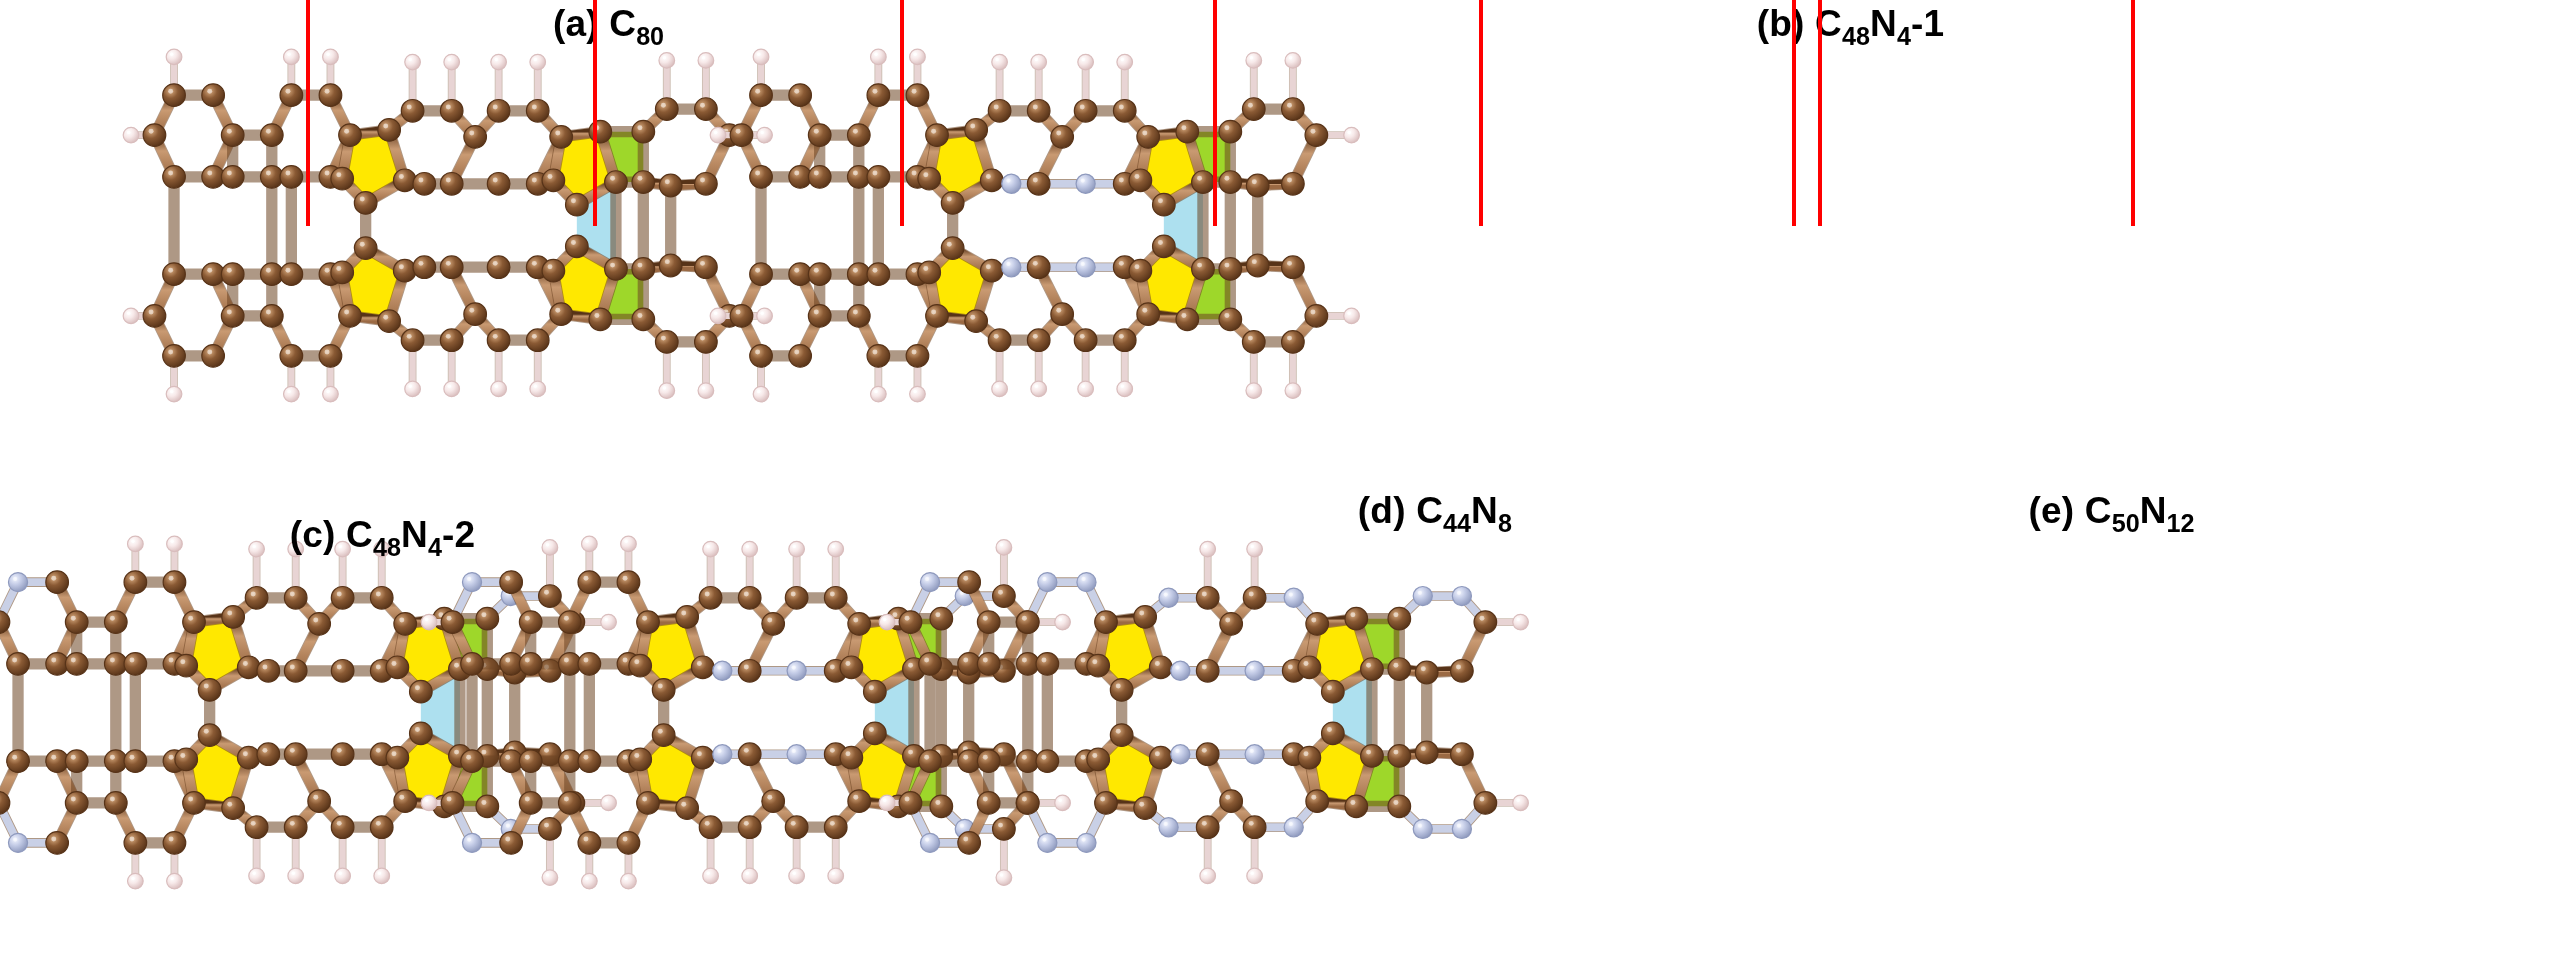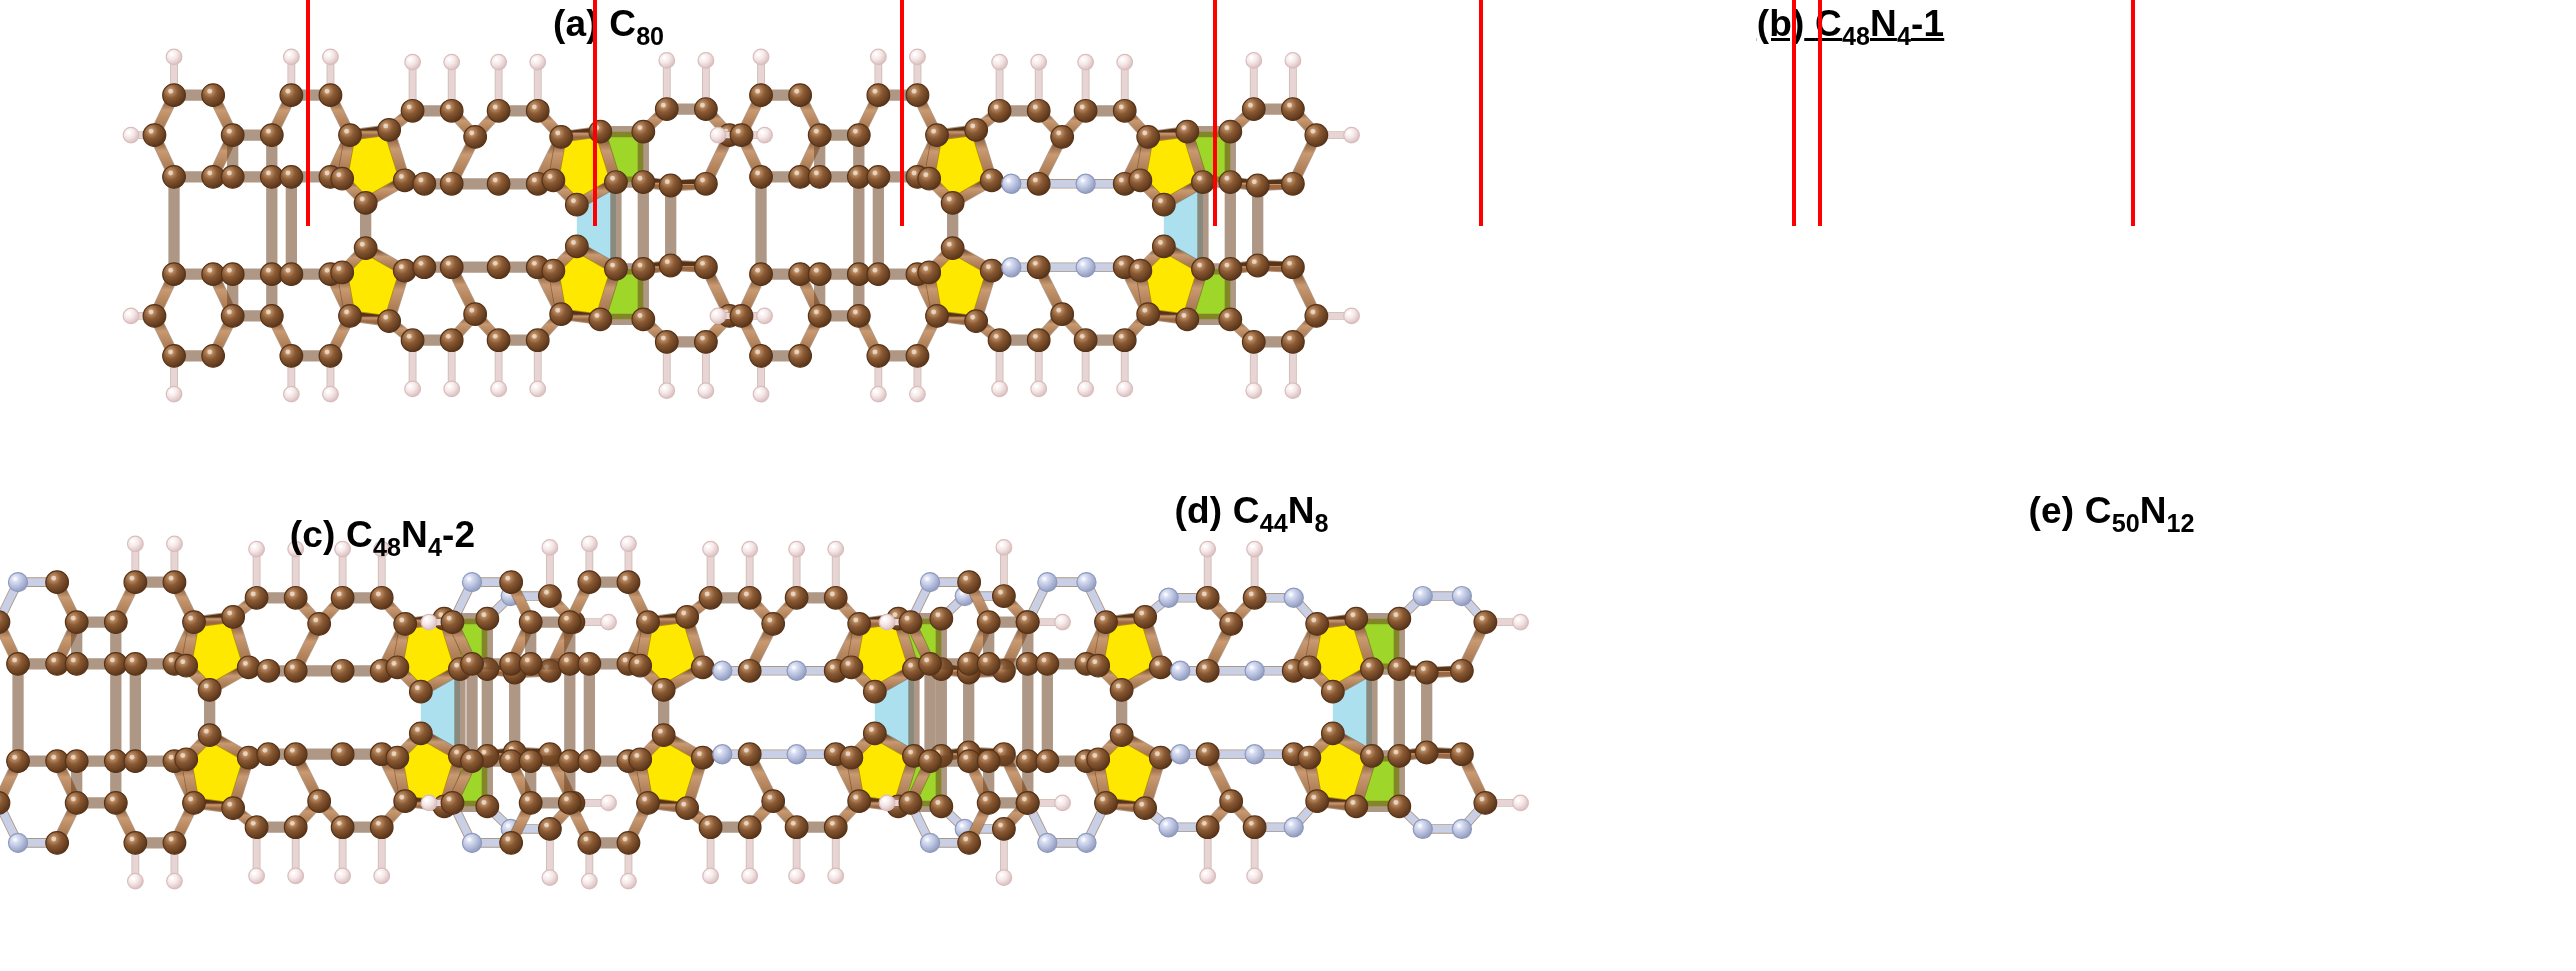--- a/index.html
+++ b/index.html
@@ -1004,21 +1004,21 @@
           <circle cx="608.1" cy="201.58" r="2.86" fill="#ffffff" opacity="0.55"></circle>
           <circle cx="607.5" cy="350" r="9" fill="url(#hgb)" stroke="#d9bdbd" stroke-width="1.4"></circle>
           <circle cx="604.8" cy="346.94" r="1.98" fill="#ffffff" opacity="0.9"></circle>
           <circle cx="652.5" cy="350" r="9" fill="url(#hgb)" stroke="#d9bdbd" stroke-width="1.4"></circle>
           <circle cx="649.8" cy="346.94" r="1.98" fill="#ffffff" opacity="0.9"></circle>
           <circle cx="720" cy="264" r="9" fill="url(#hgb)" stroke="#d9bdbd" stroke-width="1.4"></circle>
           <circle cx="717.3" cy="260.94" r="1.98" fill="#ffffff" opacity="0.9"></circle>
         </g>
       </svg>
     </div>
-    <div class="panel-title" style="left: 1590px; top: 5.2px; width: 521px; text-decoration: underline;"><span>(b)</span> <span>C</span><span class="sub">48</span><span>N</span><span class="sub">4</span><span>-1</span></div>
+    <div class="panel-title" style="left: 1590px; top: 5.2px; width: 521px;"><span>(b)</span> <span>C</span><span class="sub">48</span><span>N</span><span class="sub">4</span><span>-1</span></div>
     <div style="position: absolute; left: 1479px; width: 3.5px; height: 226px; background: rgb(255, 0, 0);"></div>
     <div style="position: absolute; left: 1792px; width: 3.5px; height: 226px; background: rgb(255, 0, 0);"></div>
     <div class="panel" style="left: -52px; top: 530px;">
       <svg width="678" height="365" viewBox="-40 -50 780 420">
         <defs>
           <radialGradient id="cgc" cx="35%" cy="32%" r="72%">
             <stop offset="0%" stop-color="#d8aa7e"></stop>
             <stop offset="45%" stop-color="#8a5a34"></stop>
             <stop offset="100%" stop-color="#573318"></stop>
           </radialGradient>
@@ -1947,21 +1947,21 @@
           <circle cx="648.6" cy="203.58" r="2.86" fill="#ffffff" opacity="0.55"></circle>
           <circle cx="612" cy="206" r="13" fill="url(#cgd)" stroke="#573318" stroke-width="1.4"></circle>
           <circle cx="608.1" cy="201.58" r="2.86" fill="#ffffff" opacity="0.55"></circle>
           <circle cx="652.5" cy="350" r="9" fill="url(#hgd)" stroke="#d9bdbd" stroke-width="1.4"></circle>
           <circle cx="649.8" cy="346.94" r="1.98" fill="#ffffff" opacity="0.9"></circle>
           <circle cx="720" cy="264" r="9" fill="url(#hgd)" stroke="#d9bdbd" stroke-width="1.4"></circle>
           <circle cx="717.3" cy="260.94" r="1.98" fill="#ffffff" opacity="0.9"></circle>
         </g>
       </svg>
     </div>
-    <div class="panel-title" style="left: 991px; top: 492px; width: 521px;"><span>(d)</span> <span>C</span><span class="sub">44</span><span>N</span><span class="sub">8</span></div>
+    <div class="panel-title" style="left: 991px; top: 492px; width: 521px; text-align: right;"><span>(d)</span> <span>C</span><span class="sub">44</span><span>N</span><span class="sub">8</span></div>
     <div style="position: absolute; left: 900px; width: 3.5px; height: 226px; background: rgb(255, 0, 0);"></div>
     <div style="position: absolute; left: 1213px; width: 3.5px; height: 226px; background: rgb(255, 0, 0);"></div>
     <div class="panel" style="left: 860px; top: 530px;">
       <svg width="678" height="365" viewBox="-40 -50 780 420">
         <defs>
           <radialGradient id="cge" cx="35%" cy="32%" r="72%">
             <stop offset="0%" stop-color="#d8aa7e"></stop>
             <stop offset="45%" stop-color="#8a5a34"></stop>
             <stop offset="100%" stop-color="#573318"></stop>
           </radialGradient>

